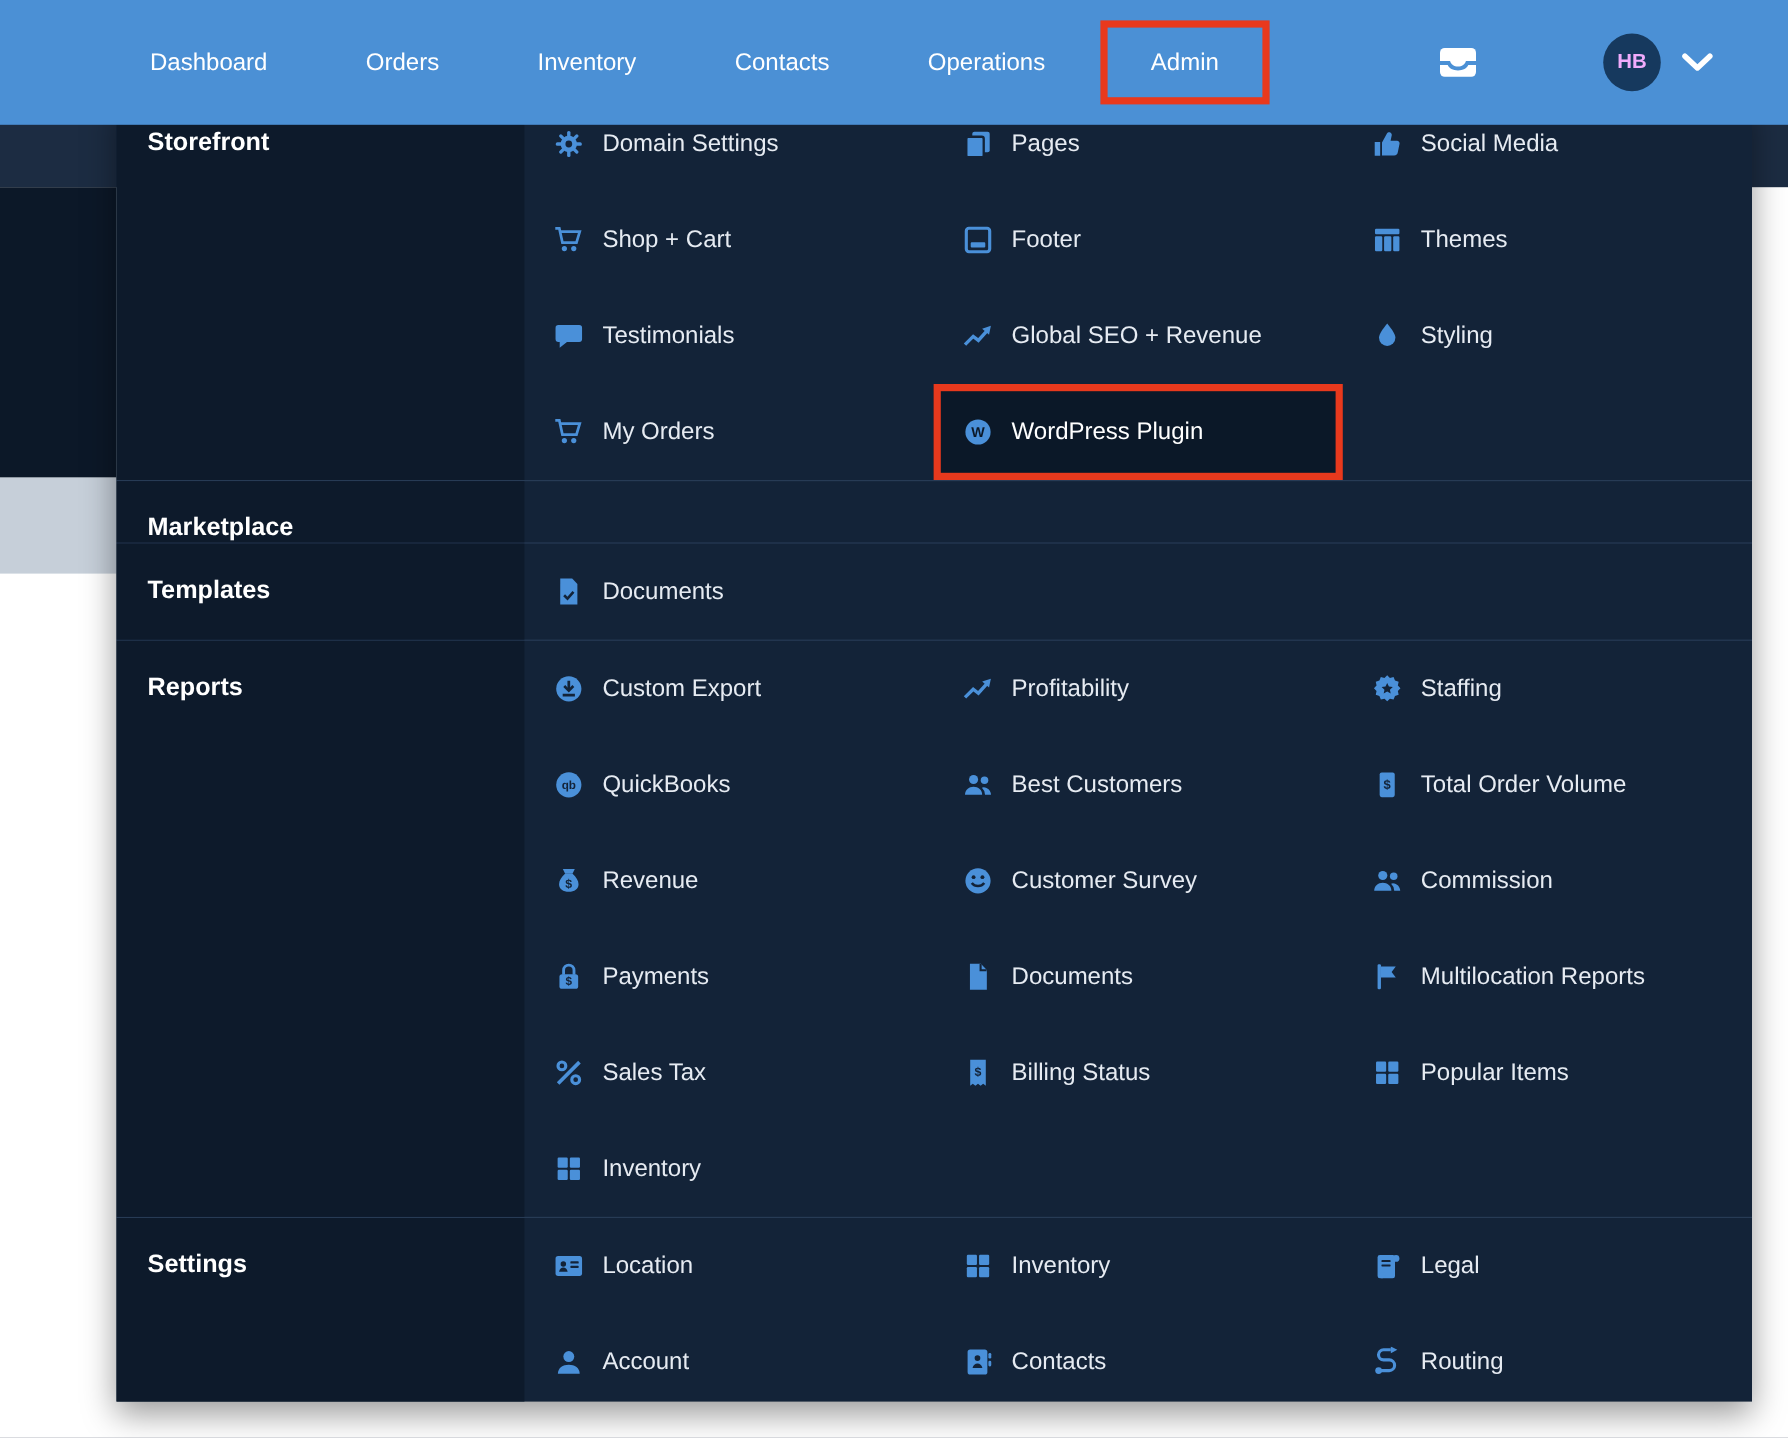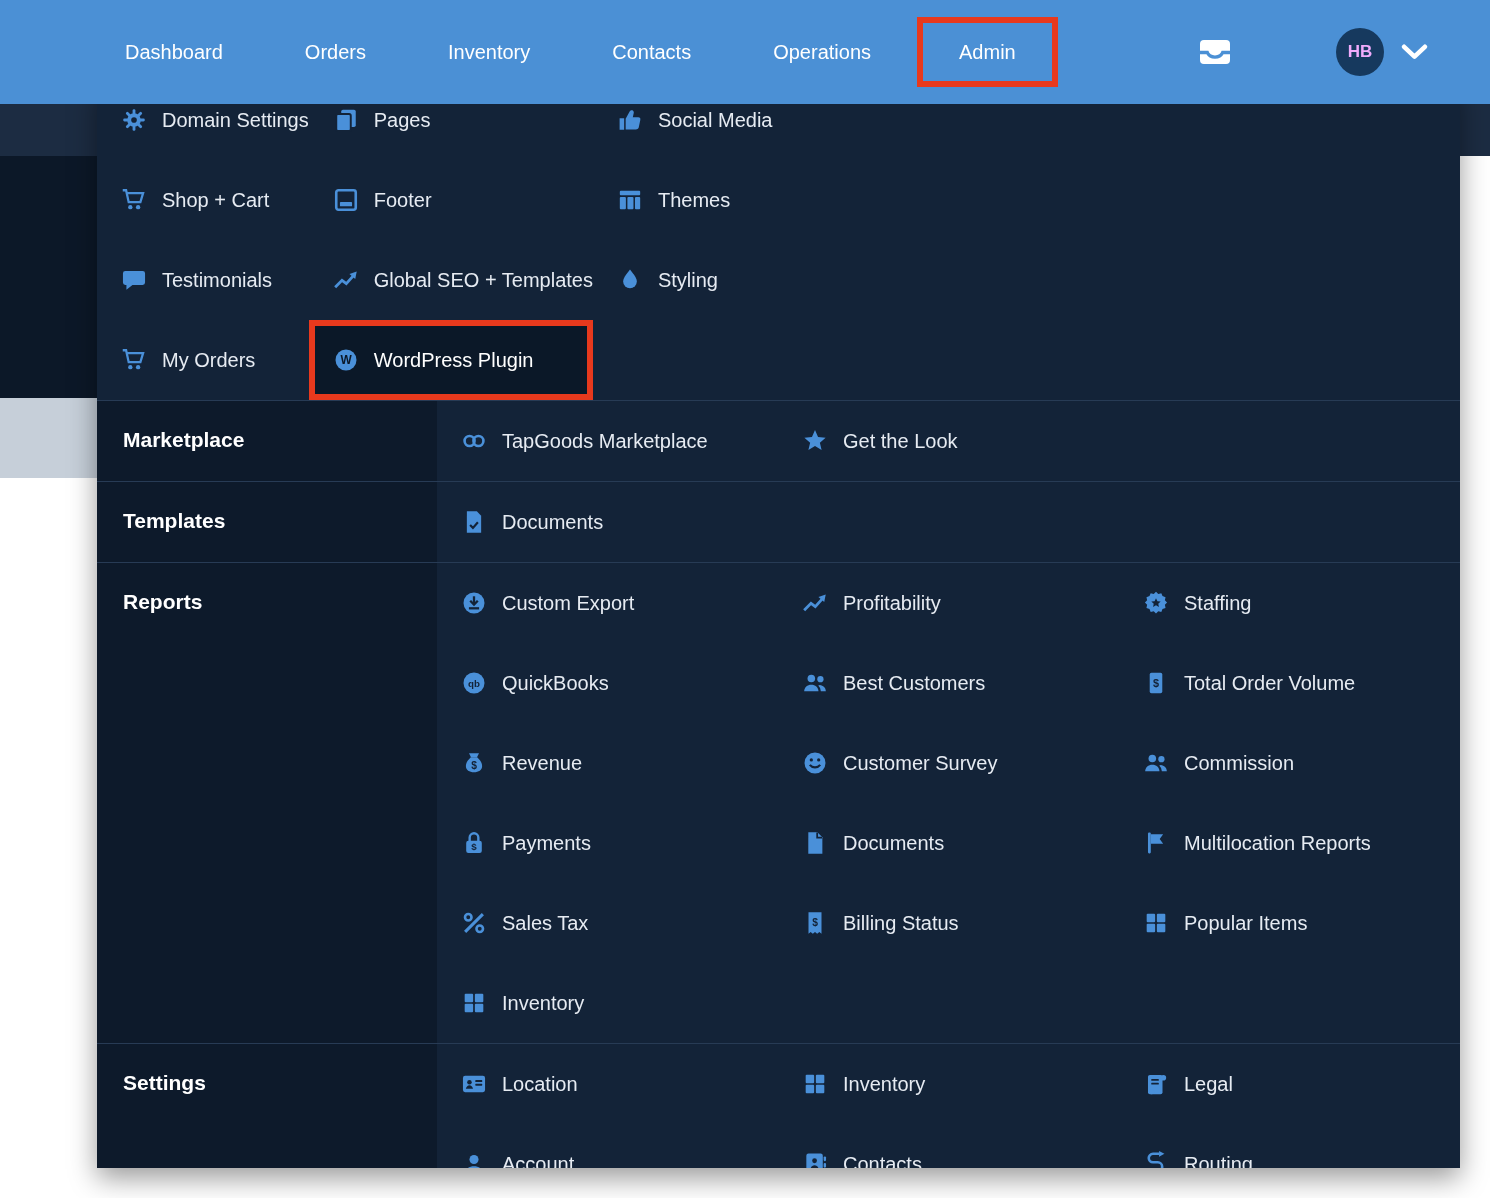--- a/index.html
+++ b/index.html
@@ -92,20 +92,21 @@
       <span class="chev">
         <svg viewBox="0 0 26 18" aria-hidden="true">
           <path d="M3 3.5l10 9.5 10-9.5" fill="none" stroke="#ffffff" stroke-width="4.4" stroke-linecap="round" stroke-linejoin="round"></path>
         </svg>
       </span>
     </div>
   </header>
 
   <div class="megamenu">
       <section class="menu-section">
+        <div class="section-label">Storefront</div>
         <div class="section-grid">
           <div class="menu-item">
             <span class="mi-icon">
               <svg class="icon" viewBox="0 0 24 24" aria-hidden="true">
                 <g fill="currentColor">
                   <rect x="10.7" y="2" width="2.6" height="20" rx="1.2"></rect>
                   <rect x="10.7" y="2" width="2.6" height="20" rx="1.2" transform="rotate(45 12 12)"></rect>
                   <rect x="10.7" y="2" width="2.6" height="20" rx="1.2" transform="rotate(90 12 12)"></rect>
                   <rect x="10.7" y="2" width="2.6" height="20" rx="1.2" transform="rotate(135 12 12)"></rect>
                   <circle cx="12" cy="12" r="6.3"></circle>
@@ -173,21 +174,21 @@
             </span>
             <span class="mi-label">Testimonials</span>
           </div>
           <div class="menu-item">
             <span class="mi-icon">
               <svg class="icon" viewBox="0 0 24 24" aria-hidden="true">
                 <path fill="none" stroke="currentColor" stroke-width="2.6" d="M2 18.6l6.3-6.3 4 3.1 6.6-7.4"></path>
                 <polygon fill="currentColor" points="21.9,4.2 20.5,11 15.2,6.4"></polygon>
               </svg>
             </span>
-            <span class="mi-label">Global SEO + Templates</span>
+            <span class="mi-label">Global SEO + Revenue</span>
           </div>
           <div class="menu-item">
             <span class="mi-icon">
               <svg class="icon" viewBox="0 0 24 24" aria-hidden="true">
                 <path fill="currentColor" d="M12 2.3c3.9 4.9 6.3 8.2 6.3 11.1a6.3 6.3 0 0 1-12.6 0C5.7 10.5 8.1 7.2 12 2.3z"></path>
               </svg>
             </span>
             <span class="mi-label">Styling</span>
           </div>
           <div class="menu-item">
@@ -206,42 +207,20 @@
                 <circle cx="12" cy="12" r="9.7" fill="currentColor"></circle>
                 <text class="holetext" x="12" y="16" text-anchor="middle" font-size="11" font-weight="bold">W</text>
               </svg>
             </span>
             <span class="mi-label">WordPress Plugin</span>
           </div>
         </div>
       </section>
       <section class="menu-section">
         <div class="section-label">Marketplace</div>
-        <div class="section-grid">
-          <div class="menu-item">
-            <span class="mi-icon">
-              <svg class="icon" viewBox="0 0 24 24" aria-hidden="true">
-                <g fill="none" stroke="currentColor" stroke-width="2.4">
-                  <circle cx="7.9" cy="12" r="4.6"></circle>
-                  <circle cx="16.1" cy="12" r="4.6"></circle>
-                </g>
-              </svg>
-            </span>
-            <span class="mi-label">TapGoods Marketplace</span>
-          </div>
-          <div class="menu-item">
-            <span class="mi-icon">
-              <svg class="icon" viewBox="0 0 24 24" aria-hidden="true">
-                <path fill="currentColor" d="M12 1.8l2.8 6.5 7 .6-5.3 4.6 1.6 6.9-6.1-3.7-6.1 3.7 1.6-6.9L2.2 8.9l7-.6z"></path>
-              </svg>
-            </span>
-            <span class="mi-label">Get the Look</span>
-          </div>
-          <div class="menu-item empty"></div>
-        </div>
       </section>
       <section class="menu-section">
         <div class="section-label">Templates</div>
         <div class="section-grid">
           <div class="menu-item">
             <span class="mi-icon">
               <svg class="icon" viewBox="0 0 24 24" aria-hidden="true">
                 <path fill="currentColor" d="M5.4 2h9.2l4 4.2V22H5.4z"></path>
                 <path class="holestroke" stroke-width="2" d="M8.4 14.8l2.6 2.6 4.6-5.2"></path>
               </svg>

